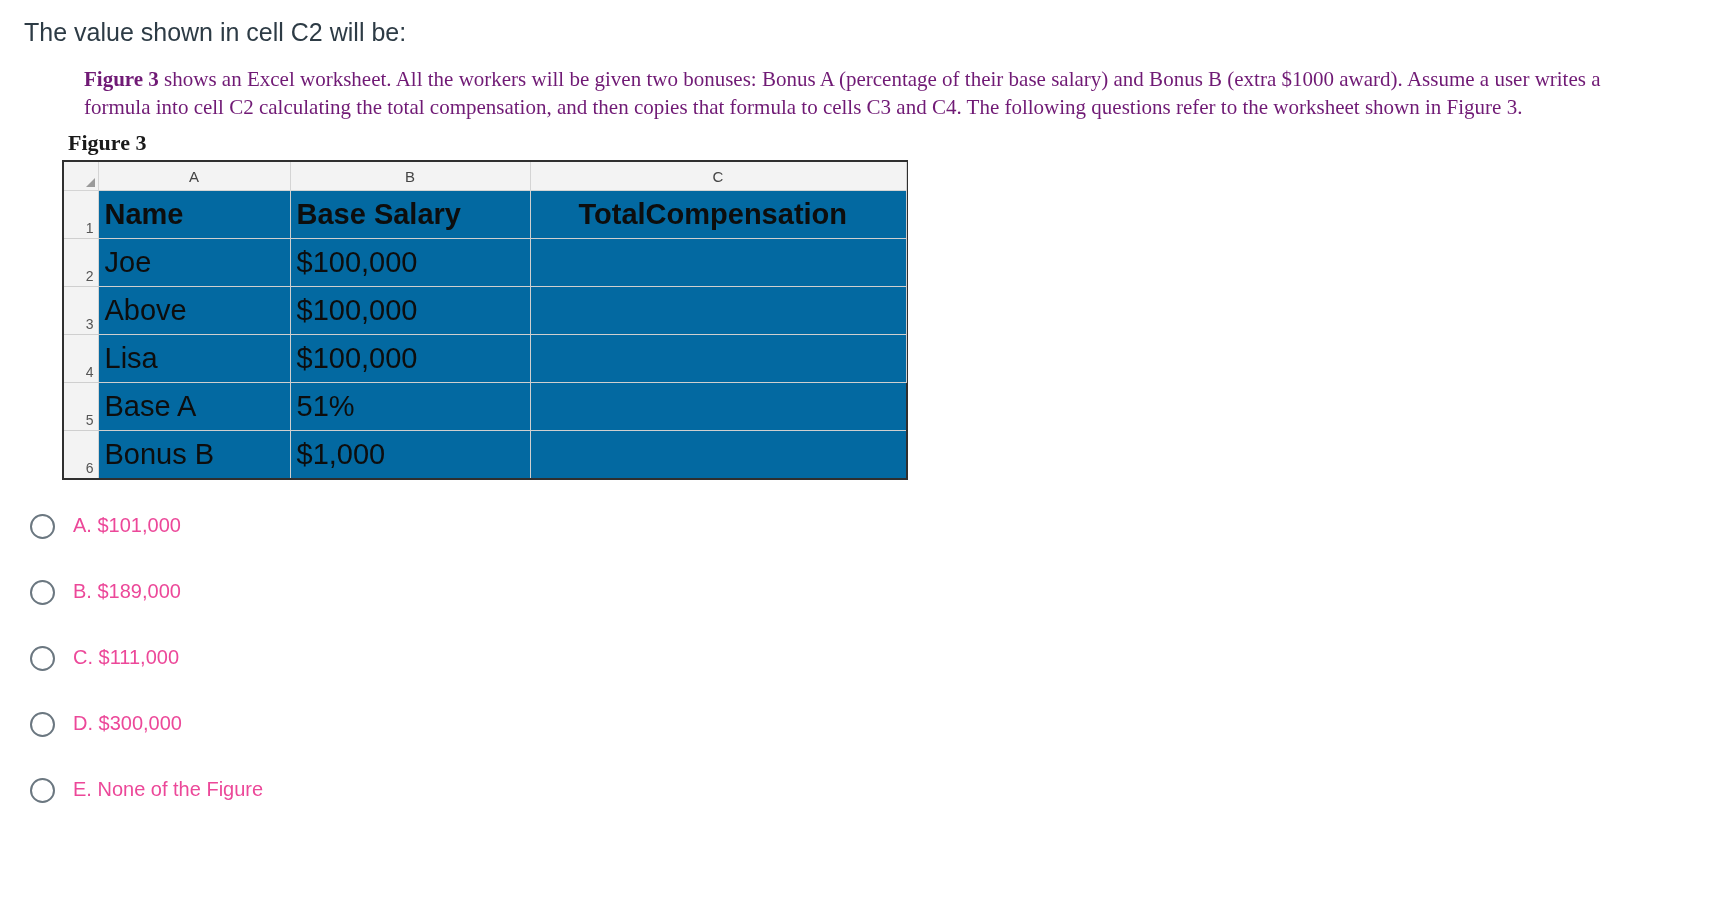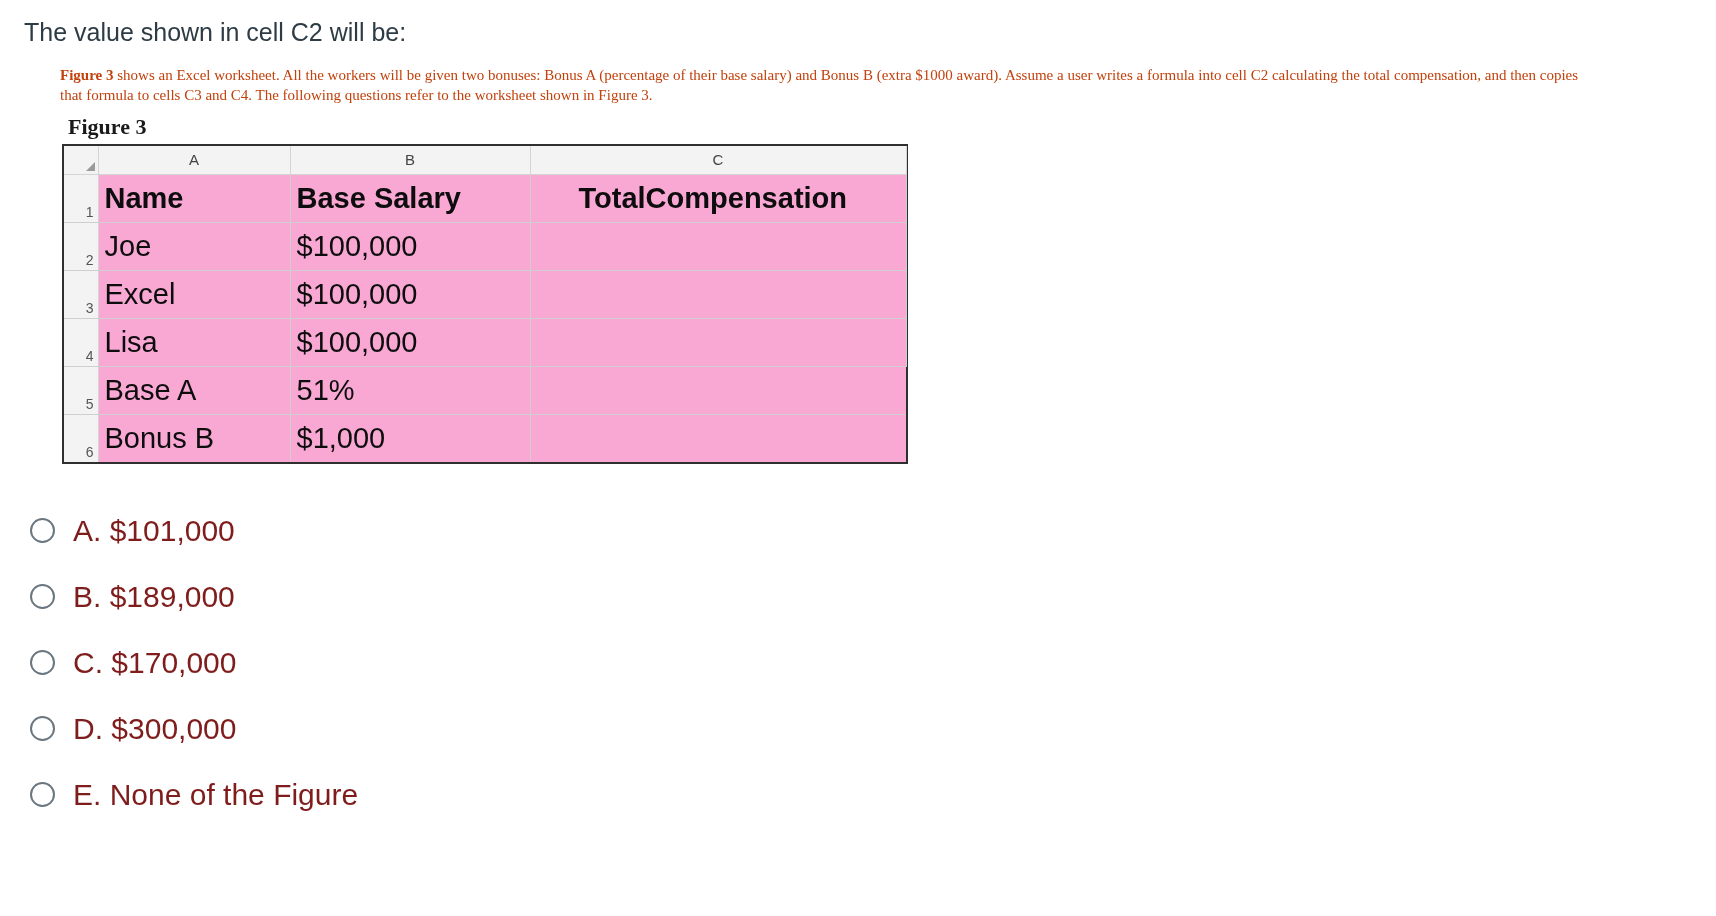--- a/index.html
+++ b/index.html
@@ -22,25 +22,25 @@
     padding: 8px 0 0 0;
   }
   .question-stem {
     font-size: 25px;
     line-height: 1.3;
     color: #2d3b45;
     padding: 8px 0 0 24px;
     font-family: "Liberation Sans", sans-serif;
   }
   .figure-block {
-    margin: 16px 0 0 60px;
+    margin: 16px 0 0 84px;
     width: 1530px;
     font-family: "Liberation Serif", serif;
-    font-size: 15px;
-    color: #c2410c;
+    font-size: 21px;
+    color: #701a75;
     line-height: 1.38;
   }
   .figure-block p {
     margin: 0;
     text-align: left;
   }
   .figure-block .bold {
     font-weight: bold;
   }
   .figure-caption {
@@ -93,21 +93,21 @@
   }
   tbody tr td {
     height: 45px;
     border-right: 1px solid #cfcfcf;
     border-bottom: 1px solid #cfcfcf;
     font-family: "Liberation Sans", sans-serif;
     font-size: 29px;
     color: #0d0d0d;
     padding: 0 6px;
     vertical-align: middle;
-    background: #f9a8d4;
+    background: #0369a1;
     overflow: hidden;
     white-space: nowrap;
   }
   tbody tr td.rowhdr {
     background: #f3f3f3;
     color: #555555;
     font-size: 14px;
     text-align: right;
     padding: 0 4px 2px 0;
     vertical-align: bottom;
@@ -122,24 +122,24 @@
   tr.r5 td.c-cell, tr.r6 td.c-cell { border-right: none; }
   tr.last td { border-bottom: none; }
 
   
   .options {
     margin: 34px 0 0 0;
     padding: 0 0 0 30px;
   }
   .option {
     display: flex;
-    align-items: center;
+    align-items: flex-start;
     height: 66px;
-    font-size: 30px;
-    color: #7f1d1d;
+    font-size: 20px;
+    color: #ec4899;
   }
   .radio {
     width: 25px;
     height: 25px;
     border: 2px solid #6b7780;
     border-radius: 50%;
     box-sizing: border-box;
     margin-right: 18px;
     flex: 0 0 auto;
     background: #ffffff;
@@ -185,21 +185,21 @@
           <td class="c-cell">TotalCompensation</td>
         </tr>
         <tr class="r2">
           <td class="rowhdr">2</td>
           <td class="a-cell">Joe</td>
           <td class="b-cell">$100,000</td>
           <td class="c-cell"></td>
         </tr>
         <tr class="r3">
           <td class="rowhdr">3</td>
-          <td class="a-cell">Excel</td>
+          <td class="a-cell">Above</td>
           <td class="b-cell">$100,000</td>
           <td class="c-cell"></td>
         </tr>
         <tr class="r4">
           <td class="rowhdr">4</td>
           <td class="a-cell">Lisa</td>
           <td class="b-cell">$100,000</td>
           <td class="c-cell"></td>
         </tr>
         <tr class="r5">
@@ -222,21 +222,21 @@
     <div class="option">
       <span class="radio"></span>
       <span class="option-label">A. $101,000</span>
     </div>
     <div class="option">
       <span class="radio"></span>
       <span class="option-label">B. $189,000</span>
     </div>
     <div class="option">
       <span class="radio"></span>
-      <span class="option-label">C. $170,000</span>
+      <span class="option-label">C. $111,000</span>
     </div>
     <div class="option">
       <span class="radio"></span>
       <span class="option-label">D. $300,000</span>
     </div>
     <div class="option">
       <span class="radio"></span>
       <span class="option-label">E. None of the Figure</span>
     </div>
   </div>

